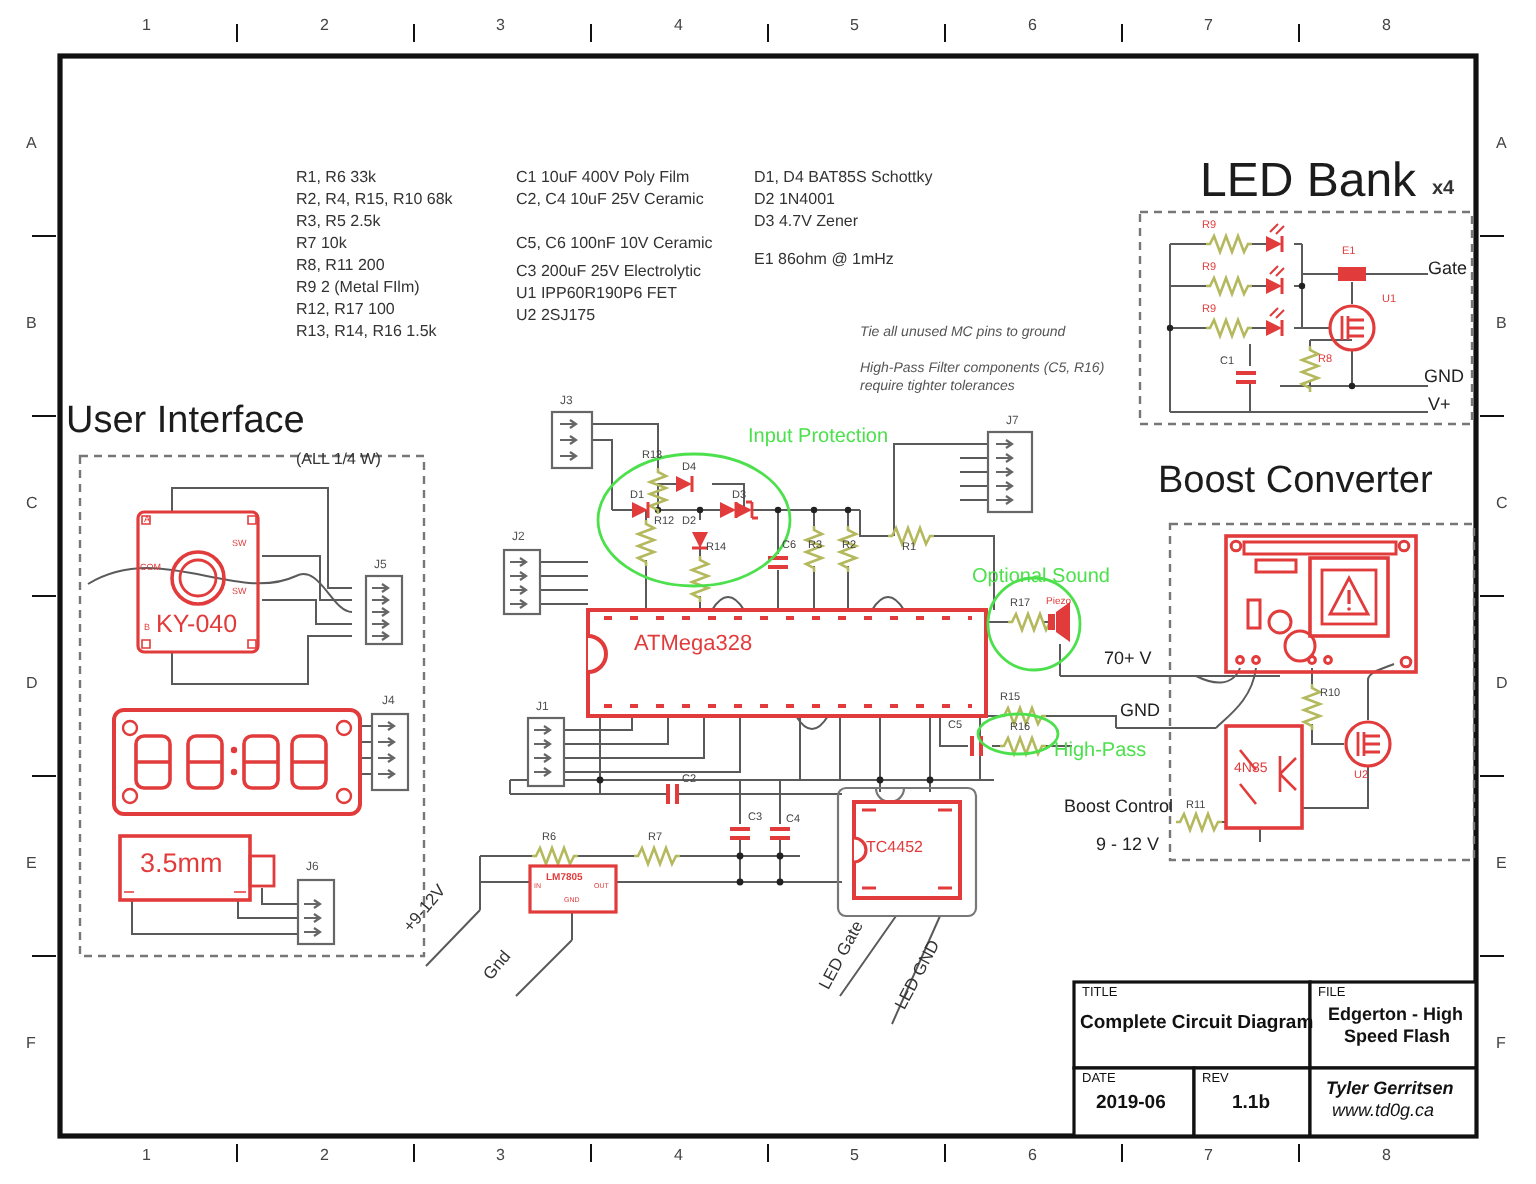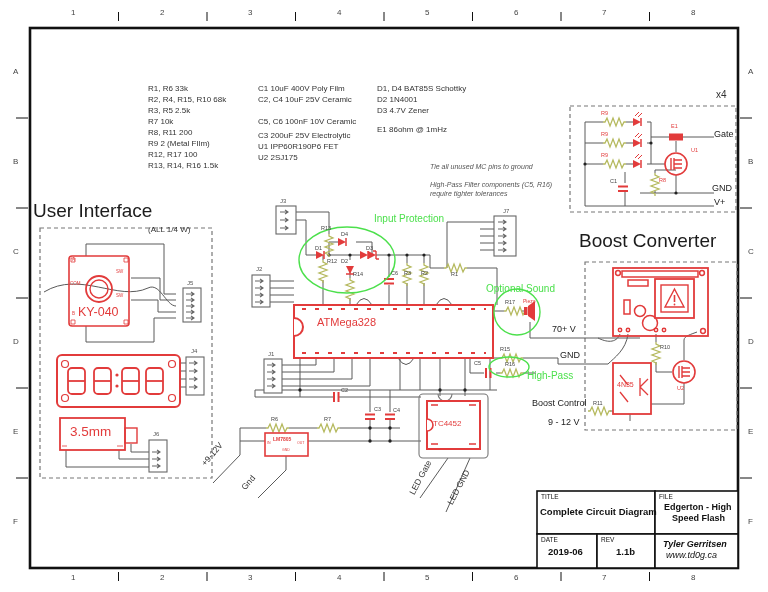--- a/index.html
+++ b/index.html
@@ -386,21 +386,22 @@
 <div class="t bom" style="left:258px;top:143px;">U1 IPP60R190P6 FET</div>
 <div class="t bom" style="left:258px;top:154px;">U2 2SJ175</div>
 <div class="t bom" style="left:377px;top:85px;">D1, D4 BAT85S Schottky</div>
 <div class="t bom" style="left:377px;top:96px;">D2 1N4001</div>
 <div class="t bom" style="left:377px;top:107px;">D3 4.7V Zener</div>
 <div class="t bom" style="left:377px;top:126px;">E1 86ohm @ 1mHz</div>
 <div class="t note" style="left:430px;top:163px;">Tie all unused MC pins to ground</div>
 <div class="t note" style="left:430px;top:181px;">High-Pass Filter components (C5, R16)</div>
 <div class="t note" style="left:430px;top:190px;">require tighter tolerances</div>
 
-<div class="t" style="left:716px;top:90px;font-size:10px;color:#333;">x4</div>
+<div class="t sect" style="left:600px;top:79px;font-size:24px;">LED Bank</div>
+<div class="t" style="left:716px;top:90px;font-size:10px;color:#333;font-weight:bold;">x4</div>
 <div class="t sect" style="left:579px;top:231px;font-size:19px;">Boost Converter</div>
 <div class="t sect" style="left:33px;top:201px;font-size:19px;">User Interface</div>
 
 <div class="t refr" style="left:601px;top:111px;">R9</div>
 <div class="t refr" style="left:601px;top:132px;">R9</div>
 <div class="t refr" style="left:601px;top:153px;">R9</div>
 <div class="t refr" style="left:671px;top:124px;">E1</div>
 <div class="t refr" style="left:691px;top:148px;">U1</div>
 <div class="t ref" style="left:610px;top:179px;">C1</div>
 <div class="t refr" style="left:659px;top:178px;">R8</div>

